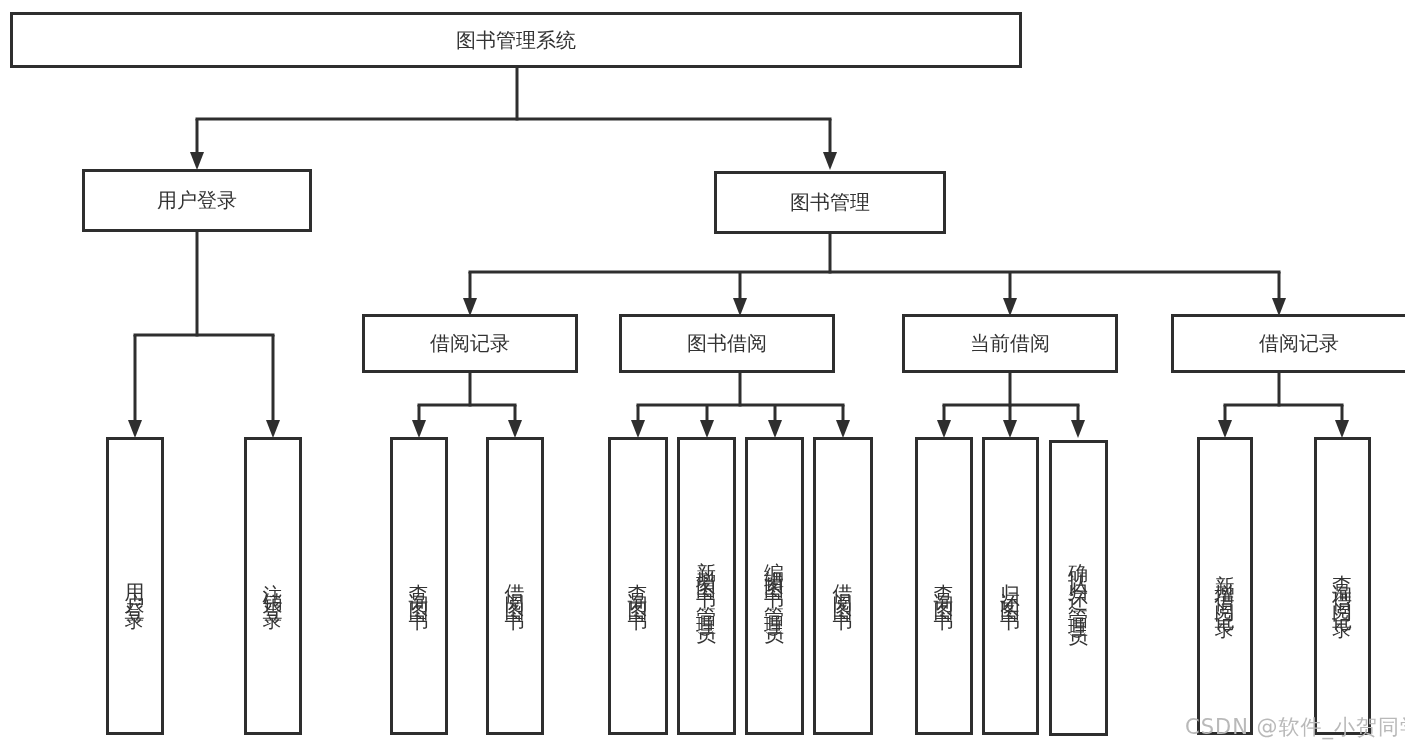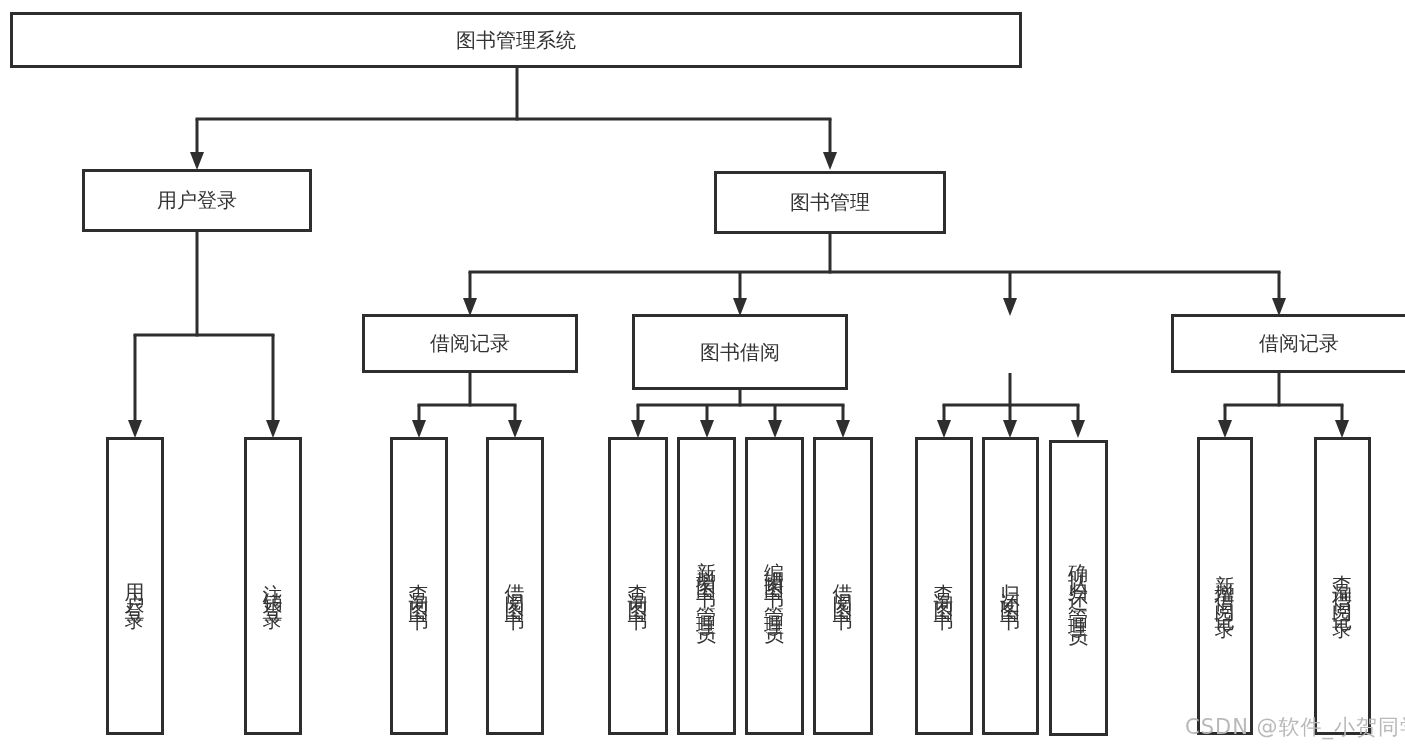--- a/index.html
+++ b/index.html
@@ -137,22 +137,25 @@
   <div class="node" style="left:82px;top:169px;width:230px;height:63px">
     <span>用户登录</span>
   </div>
   <div class="node" style="left:714px;top:171px;width:232px;height:63px">
     <span>图书管理</span>
   </div>
 
   <div class="node" style="left:362px;top:314px;width:216px;height:59px">
     <span>借阅记录</span>
   </div>
-  <div class="node" style="left:632px;top:314px;width:216px;height:76px">
+  <div class="node" style="left:619px;top:314px;width:216px;height:59px">
     <span>图书借阅</span>
+  </div>
+  <div class="node" style="left:902px;top:314px;width:216px;height:59px">
+    <span>当前借阅</span>
   </div>
   <div class="node" style="left:1171px;top:314px;width:256px;height:59px">
     <span>借阅记录</span>
   </div>
 
   <div class="vnode" style="left:106px;top:437px;width:58px;height:298px">
     <span class="vtext">用户登录</span>
   </div>
   <div class="vnode" style="left:244px;top:437px;width:58px;height:298px">
     <span class="vtext">注销登录</span>

